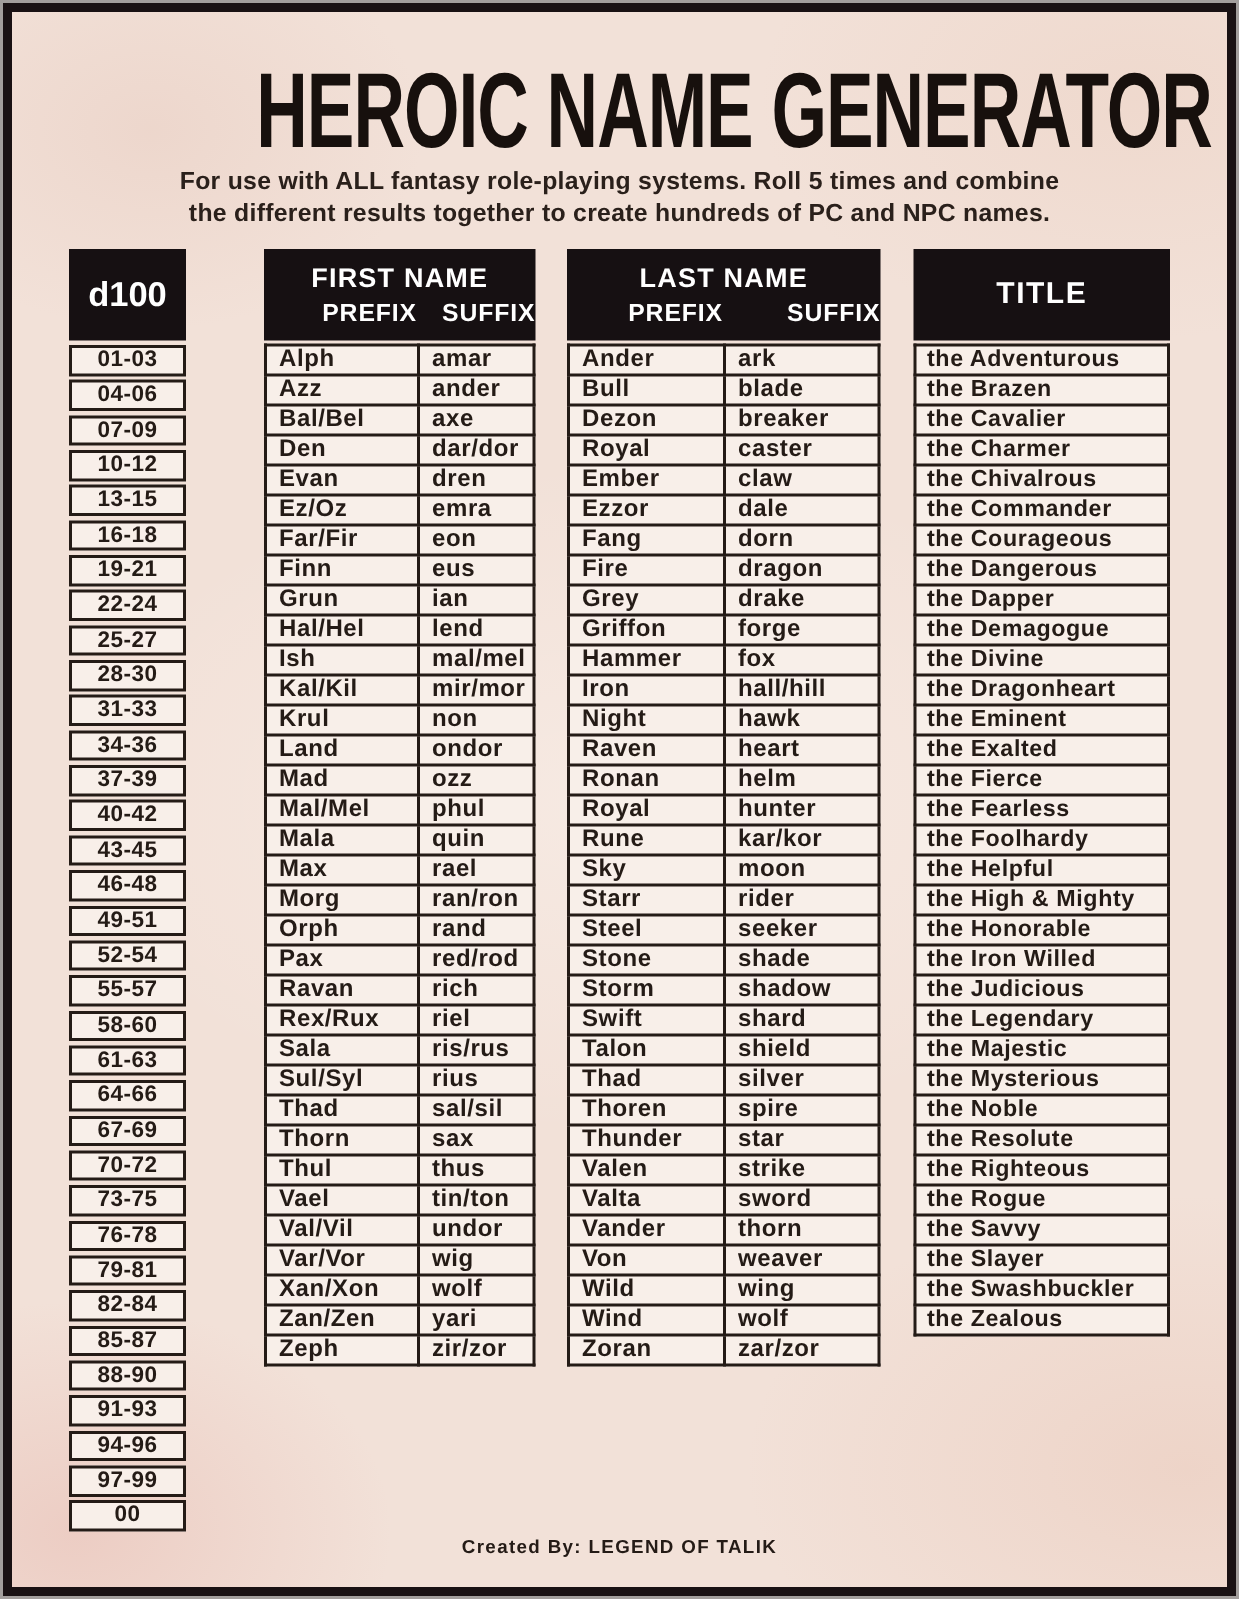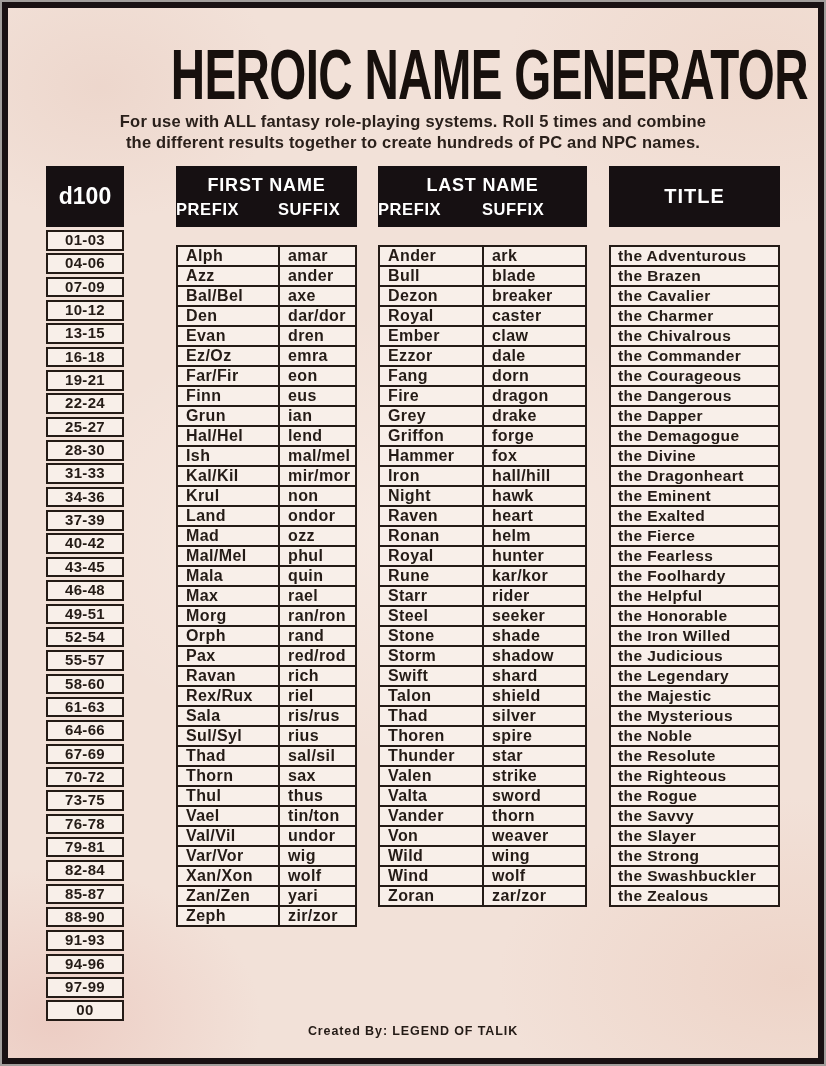--- a/index.html
+++ b/index.html
@@ -37,32 +37,32 @@
   #col-title{left:607px; width:171px;}
   .hbox{
     background:var(--hdr); color:#fff; height:61px; width:100%;
     display:flex; flex-direction:column; justify-content:center; align-items:center;
   }
   .hbox .one-line{font-size:20px; font-weight:bold; letter-spacing:1px;}
   .hbox .line1{font-size:18px; font-weight:bold; letter-spacing:.8px; margin-bottom:4px;}
   .sub-labels{display:grid; width:100%; font-size:16.5px; font-weight:bold; letter-spacing:.6px;}
   #col-fn .sub-labels{grid-template-columns:102px 1fr;}
   #col-ln .sub-labels{grid-template-columns:104px 1fr;}
-  .sub-labels span{text-align:left;}
+  .sub-labels span{text-align:right;}
   .d100-hdr{font-size:23px; font-weight:bold;}
   
   #d100-body{margin-top:3px; height:791px; display:flex; flex-direction:column; justify-content:space-between;}
   .dcell{
     height:20.5px; border:2px solid var(--ink); background:var(--cell);
     font-size:15px; font-weight:bold; color:var(--ink);
     text-align:center; line-height:16.5px; letter-spacing:.3px;
   }
   
   table.body-table{
-    margin-top:18px; border-collapse:collapse; table-layout:fixed;
+    margin-top:2px; border-collapse:collapse; table-layout:fixed;
     width:100%; height:560px; background:var(--cell);
     border:2px solid var(--ink);
   }
   table.body-table td{
     border:2px solid var(--ink); padding:0 0 0 8px;
     font-size:16px; font-weight:bold; color:var(--ink); letter-spacing:.4px;
     overflow:hidden; white-space:nowrap;
   }
   #col-fn td:first-child{width:102px;}
   #col-ln td:first-child{width:104px;}
@@ -433,20 +433,24 @@
   <tr>
     <td>Royal</td>
     <td>hunter</td>
   </tr>
 
   <tr>
     <td>Rune</td>
     <td>kar/kor</td>
   </tr>
 
+  <tr>
+    <td>Sky</td>
+    <td>moon</td>
+  </tr>
 
   <tr>
     <td>Starr</td>
     <td>rider</td>
   </tr>
 
   <tr>
     <td>Steel</td>
     <td>seeker</td>
   </tr>
@@ -595,20 +599,23 @@
   </tr>
 
   <tr>
     <td>the Foolhardy</td>
   </tr>
 
   <tr>
     <td>the Helpful</td>
   </tr>
 
+  <tr>
+    <td>the High &amp; Mighty</td>
+  </tr>
 
   <tr>
     <td>the Honorable</td>
   </tr>
 
   <tr>
     <td>the Iron Willed</td>
   </tr>
 
   <tr>
@@ -644,23 +651,20 @@
   </tr>
 
   <tr>
     <td>the Savvy</td>
   </tr>
 
   <tr>
     <td>the Slayer</td>
   </tr>
 
-  <tr>
-    <td>the Strong</td>
-  </tr>
 
   <tr>
     <td>the Swashbuckler</td>
   </tr>
 
   <tr>
     <td>the Zealous</td>
   </tr>
 </tbody>
     </table>

